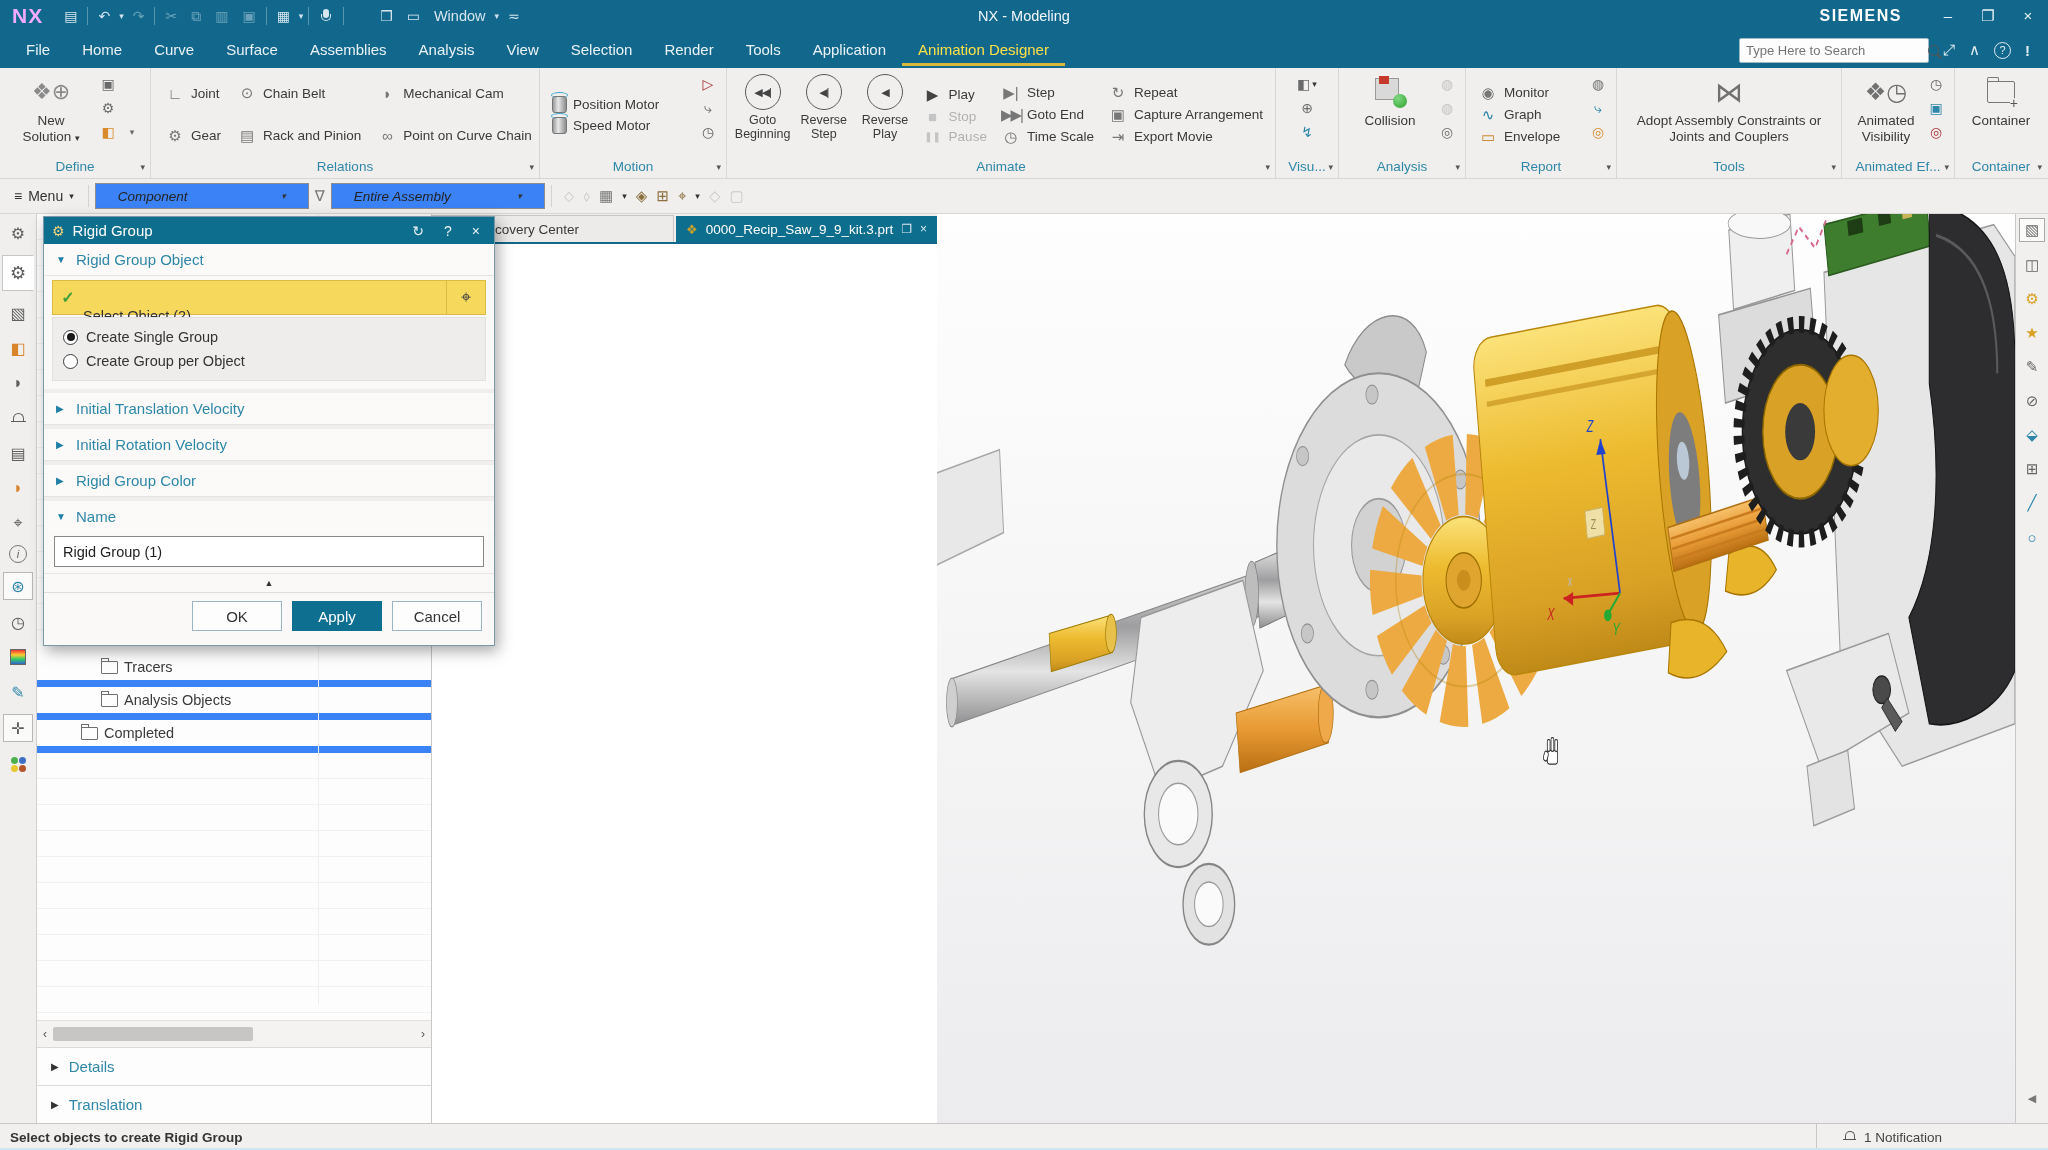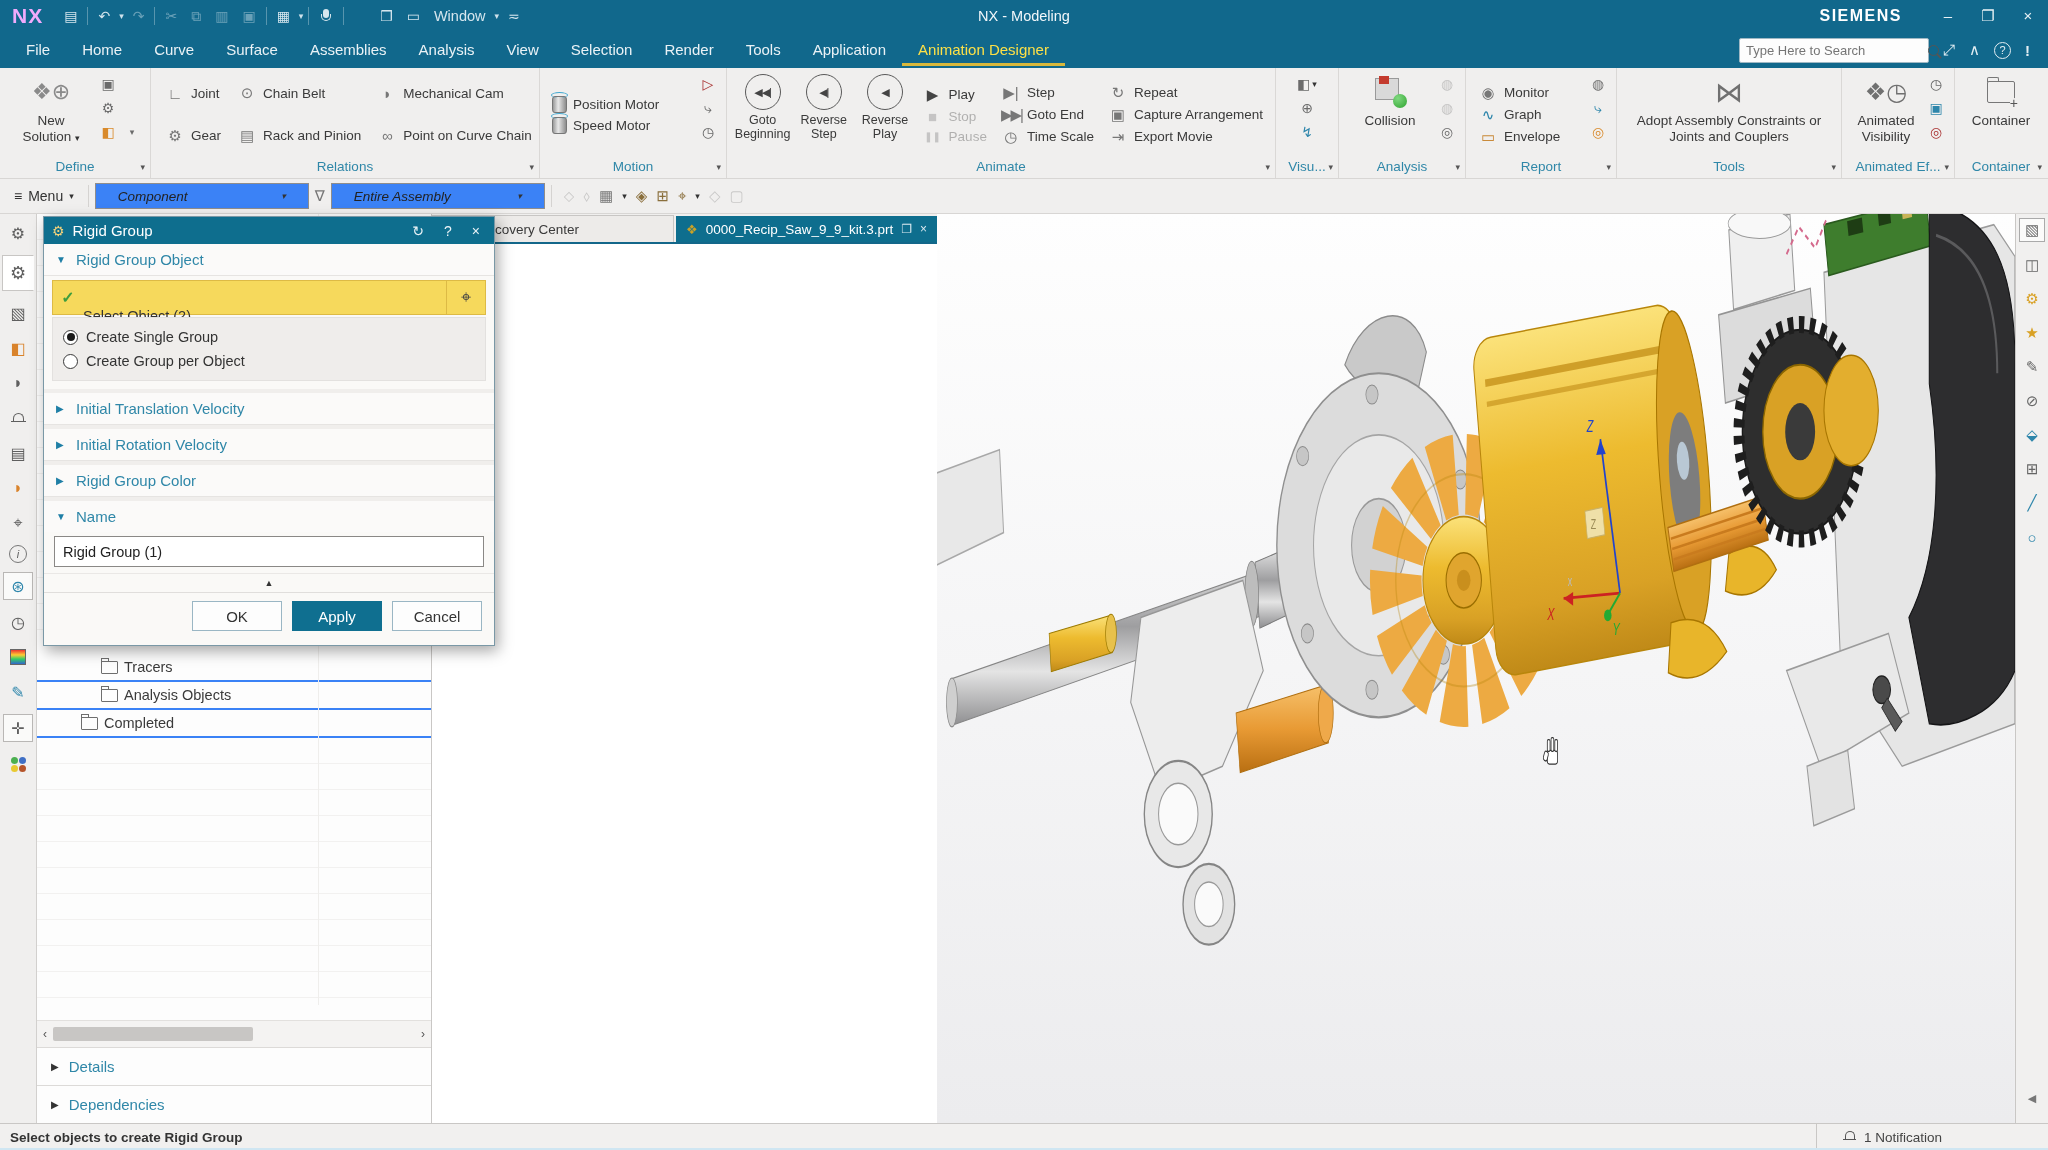--- a/index.html
+++ b/index.html
@@ -96,21 +96,21 @@
   .chip-balls i:nth-child(3){left:0;bottom:0;background:#E8C931;}
   .chip-balls i:nth-child(4){right:0;bottom:0;background:#B5542A;}
   .bell{display:inline-block;width:13px;height:13px;position:relative;}
   .bell:before{content:"";position:absolute;left:1px;top:1px;width:9px;height:8px;border:1.6px solid #5F5F5F;border-bottom:none;border-radius:6px 6px 0 0;}
   .bell:after{content:"";position:absolute;left:-1px;top:9px;width:15px;height:1.6px;background:#5F5F5F;}
 
   
   .navpanel{width:394px;background:#FDFDFD;border-right:1px solid #C9C7C5;display:flex;flex-direction:column;flex:0 0 auto;position:relative;}
   .np-vline{position:absolute;left:281px;top:0;bottom:118px;width:1px;background:#EFEEec;}
   .np-spacer{height:440px;background:repeating-linear-gradient(#FDFDFD 0 25px,#F2F1F0 25px 26px);}
-  .trow{height:26px;display:flex;align-items:center;font-size:14.5px;color:#3A3A3A;border-bottom:2px solid #3b82f6;gap:6px;}
+  .trow{height:26px;display:flex;align-items:center;font-size:14.5px;color:#3A3A3A;border-bottom:7px solid #3b82f6;gap:6px;}
   .trow.l1{padding-left:44px;}
   .trow.l2{padding-left:64px;}
   .folder{width:15px;height:11px;border:1.3px solid #6E6E6E;border-radius:1px;position:relative;flex:0 0 auto;}
   .folder:before{content:"";position:absolute;top:-4px;left:-1px;width:6px;height:3px;border:1.3px solid #6E6E6E;border-bottom:none;}
   .np-empty{flex:1;background:repeating-linear-gradient(#FDFDFD 0 25px,#F2F1F0 25px 26px);}
   .np-scroll{height:26px;background:#F4F3F2;border-top:1px solid #E2E0DE;display:flex;align-items:center;padding:0 6px;gap:6px;}
   .np-scroll .arr{font-size:12px;color:#555;}
   .np-thumb{height:14px;background:#C8C6C4;border-radius:2px;width:200px;}
   .np-track{flex:1;}
   .np-sec{height:37px;display:flex;align-items:center;gap:10px;padding:0 14px;font-size:15px;color:#2F87A8;border-top:1px solid #DCDAD8;background:#FDFDFD;}
@@ -551,21 +551,21 @@
         <span class="np-thumb"></span>
         <span class="np-track"></span>
         <span class="arr">›</span>
       </div>
       <div class="np-sec">
         <span class="tri">▶</span>
         <span>Details</span>
       </div>
       <div class="np-sec">
         <span class="tri">▶</span>
-        <span>Dependencies</span>
+        <span>Translation</span>
       </div>
     </div>
 
     <div class="vpcol">
       <div class="tabrow">
         <div class="dtab bg">
           <span>covery Center</span>
         </div>
         <div class="dtab active">
           <span class="part-ico">❖</span>

